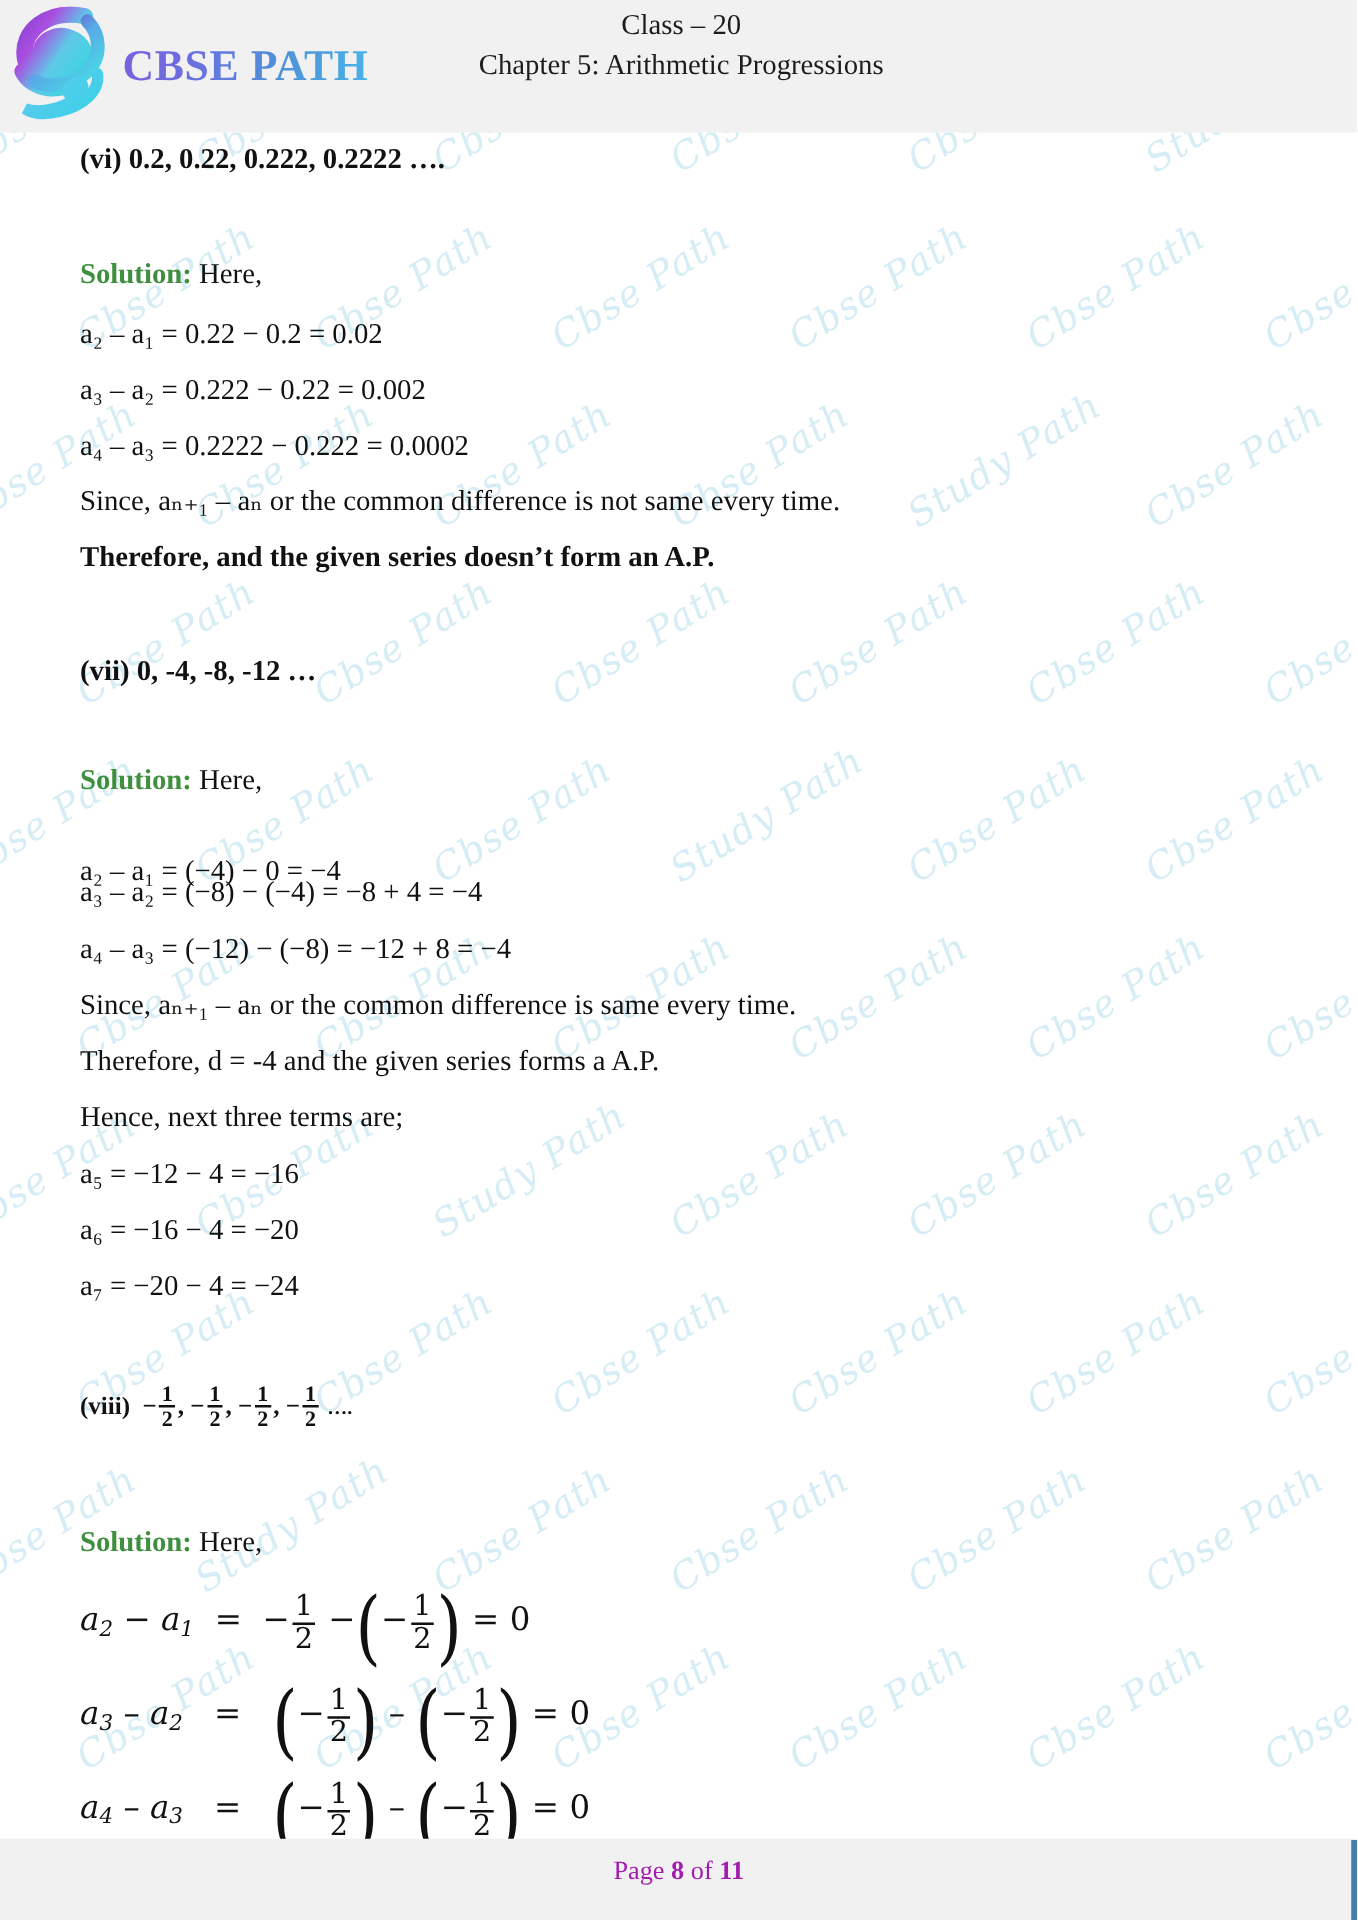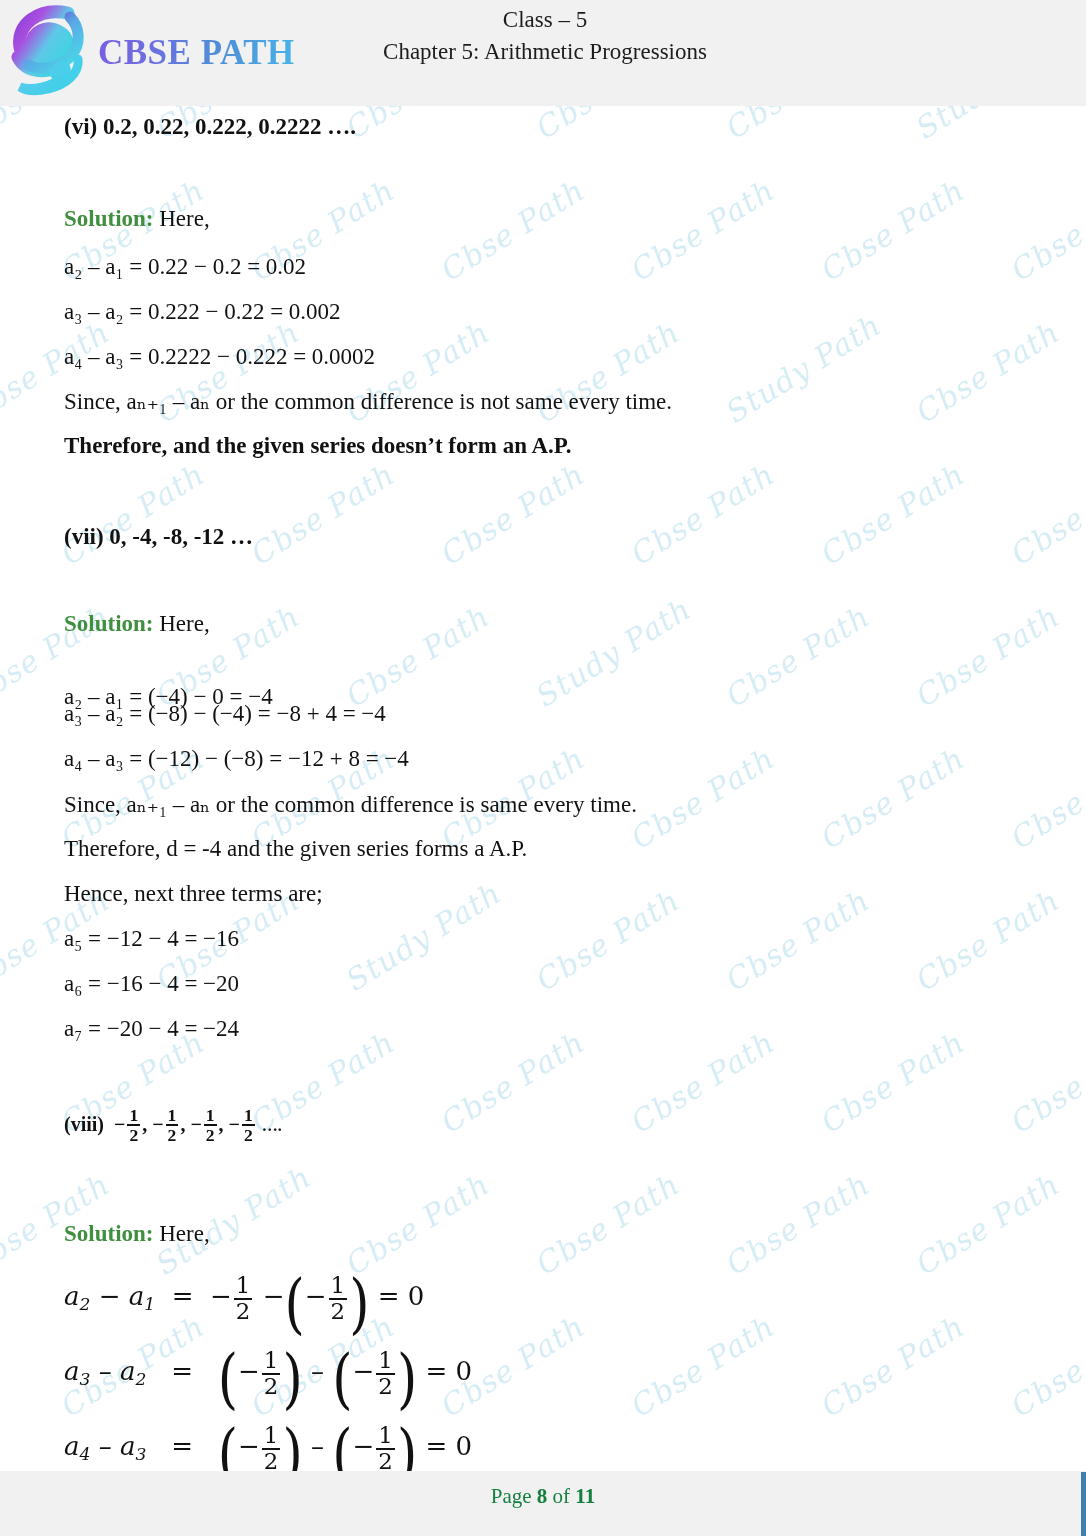--- a/index.html
+++ b/index.html
@@ -168,21 +168,21 @@
     height: 65px;
     background: #f1f1f1;
     z-index: 3;
   }
   #footer-text {
     position: absolute;
     top: 13px;
     width: 1086px;
     text-align: center;
     font-size: 21px;
-    color: #15803d;
+    color: #a21caf;
     font-family: "Liberation Serif", "DejaVu Serif", serif;
   }
   #footer-text b { font-weight: bold; }
 
   #right-rail {
     position: absolute;
     top: 1472px;
     right: 0;
     width: 5px;
     height: 64px;
@@ -215,21 +215,21 @@
             <stop offset="100%" stop-color="#3fd0e8"></stop>
           </linearGradient>
         </defs>
         <path d="M60 8 C30 2 8 20 12 42 C15 60 38 62 46 50 C52 41 44 32 36 36 C30 39 31 47 37 47 C33 52 24 48 24 39 C24 27 38 20 50 26 C62 32 64 48 54 58 C42 70 18 68 10 52" fill="none" stroke="url(#g1)" stroke-width="13" stroke-linecap="round"></path>
         <path d="M62 12 C72 22 74 40 62 52 C50 64 30 66 20 60" fill="none" stroke="url(#g2)" stroke-width="11" stroke-linecap="round"></path>
         <path d="M70 54 C72 68 58 80 40 84 C28 87 18 86 12 82 C24 86 44 82 54 72 C60 66 60 60 52 62 C46 64 44 70 50 72" fill="none" stroke="url(#g3)" stroke-width="9" stroke-linecap="round"></path>
       </svg>
       <span id="logo-text">CBSE PATH</span>
     </div>
     <div id="header-titles">
-      <div class="hline">Class – 5</div>
+      <div class="hline">Class – 20</div>
       <div class="hline">Chapter 5: Arithmetic Progressions</div>
     </div>
   </div>
 
   <div id="watermarks">
       <div class="wm" style="color: rgb(214, 237, 245); left: -40px; top: 10px; transform: rotate(-32deg);">Cbse Path</div>
       <div class="wm" style="color: rgb(214, 237, 245); left: 150px; top: 10px; transform: rotate(-32deg);">Cbse Path</div>
       <div class="wm" style="color: rgb(214, 237, 245); left: 340px; top: 10px; transform: rotate(-32deg);">Cbse Path</div>
       <div class="wm" style="color: rgb(214, 237, 245); left: 530px; top: 10px; transform: rotate(-32deg);">Cbse Path</div>
       <div class="wm" style="color: rgb(214, 237, 245); left: 720px; top: 10px; transform: rotate(-32deg);">Cbse Path</div>

